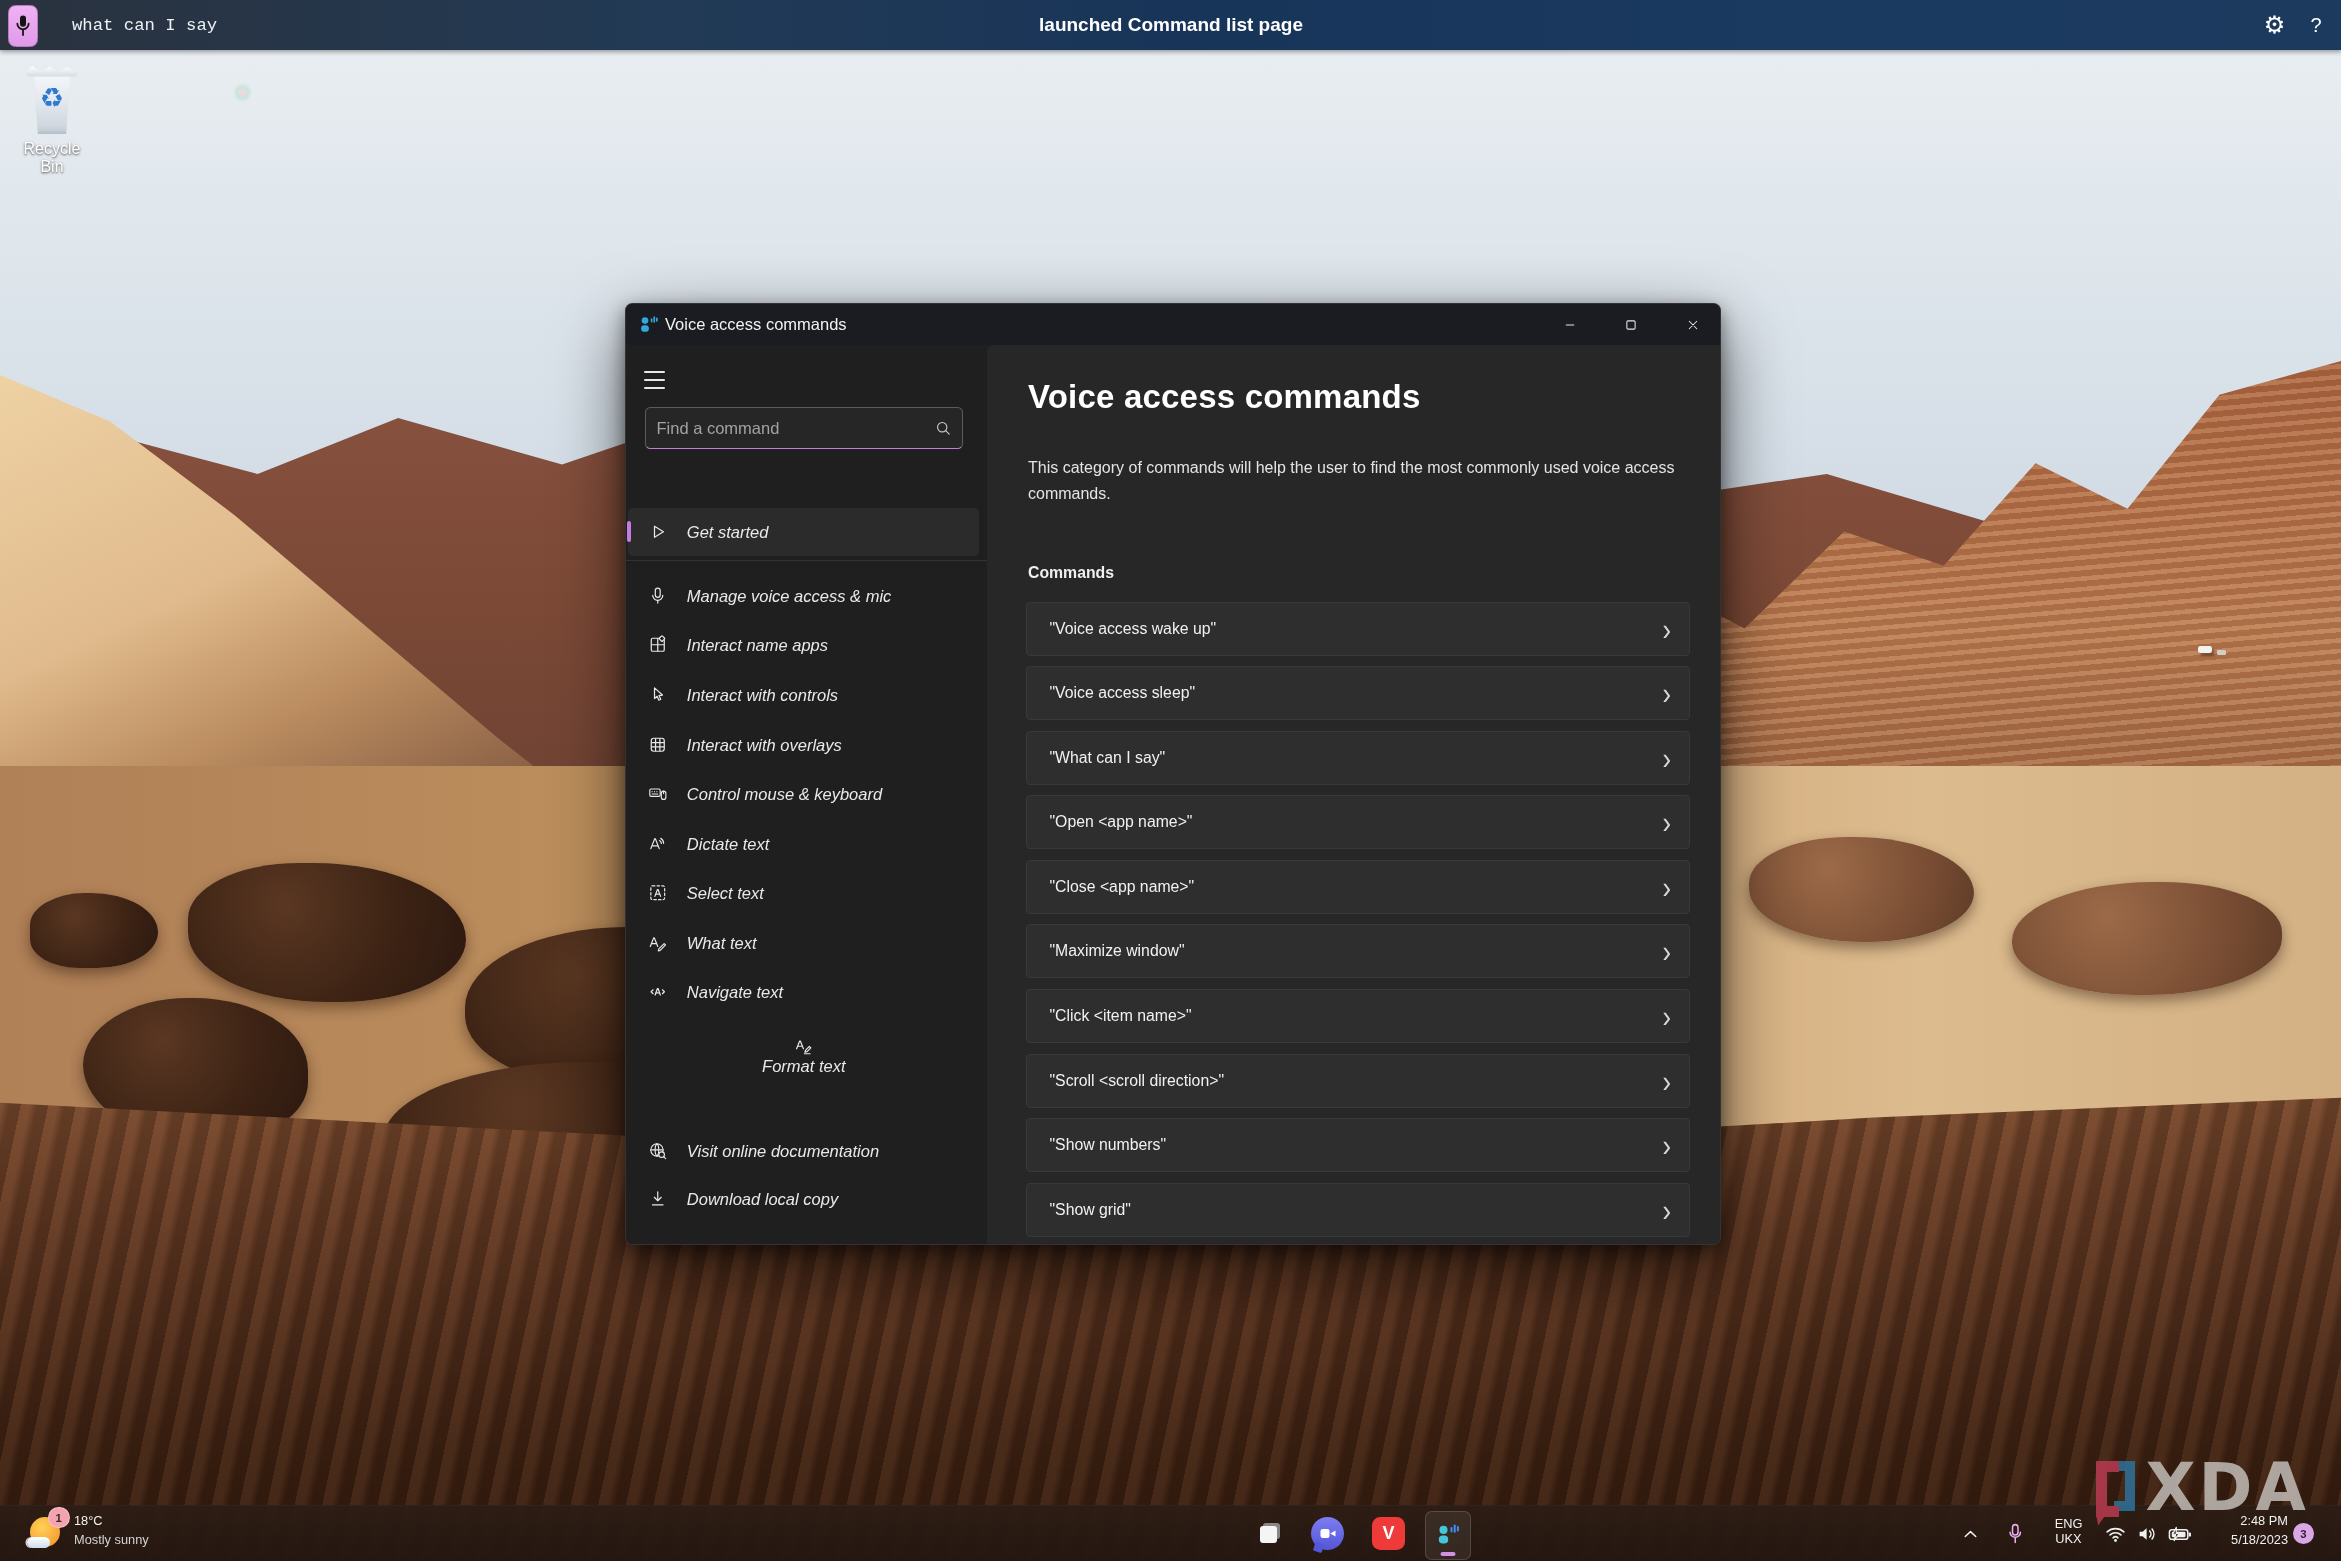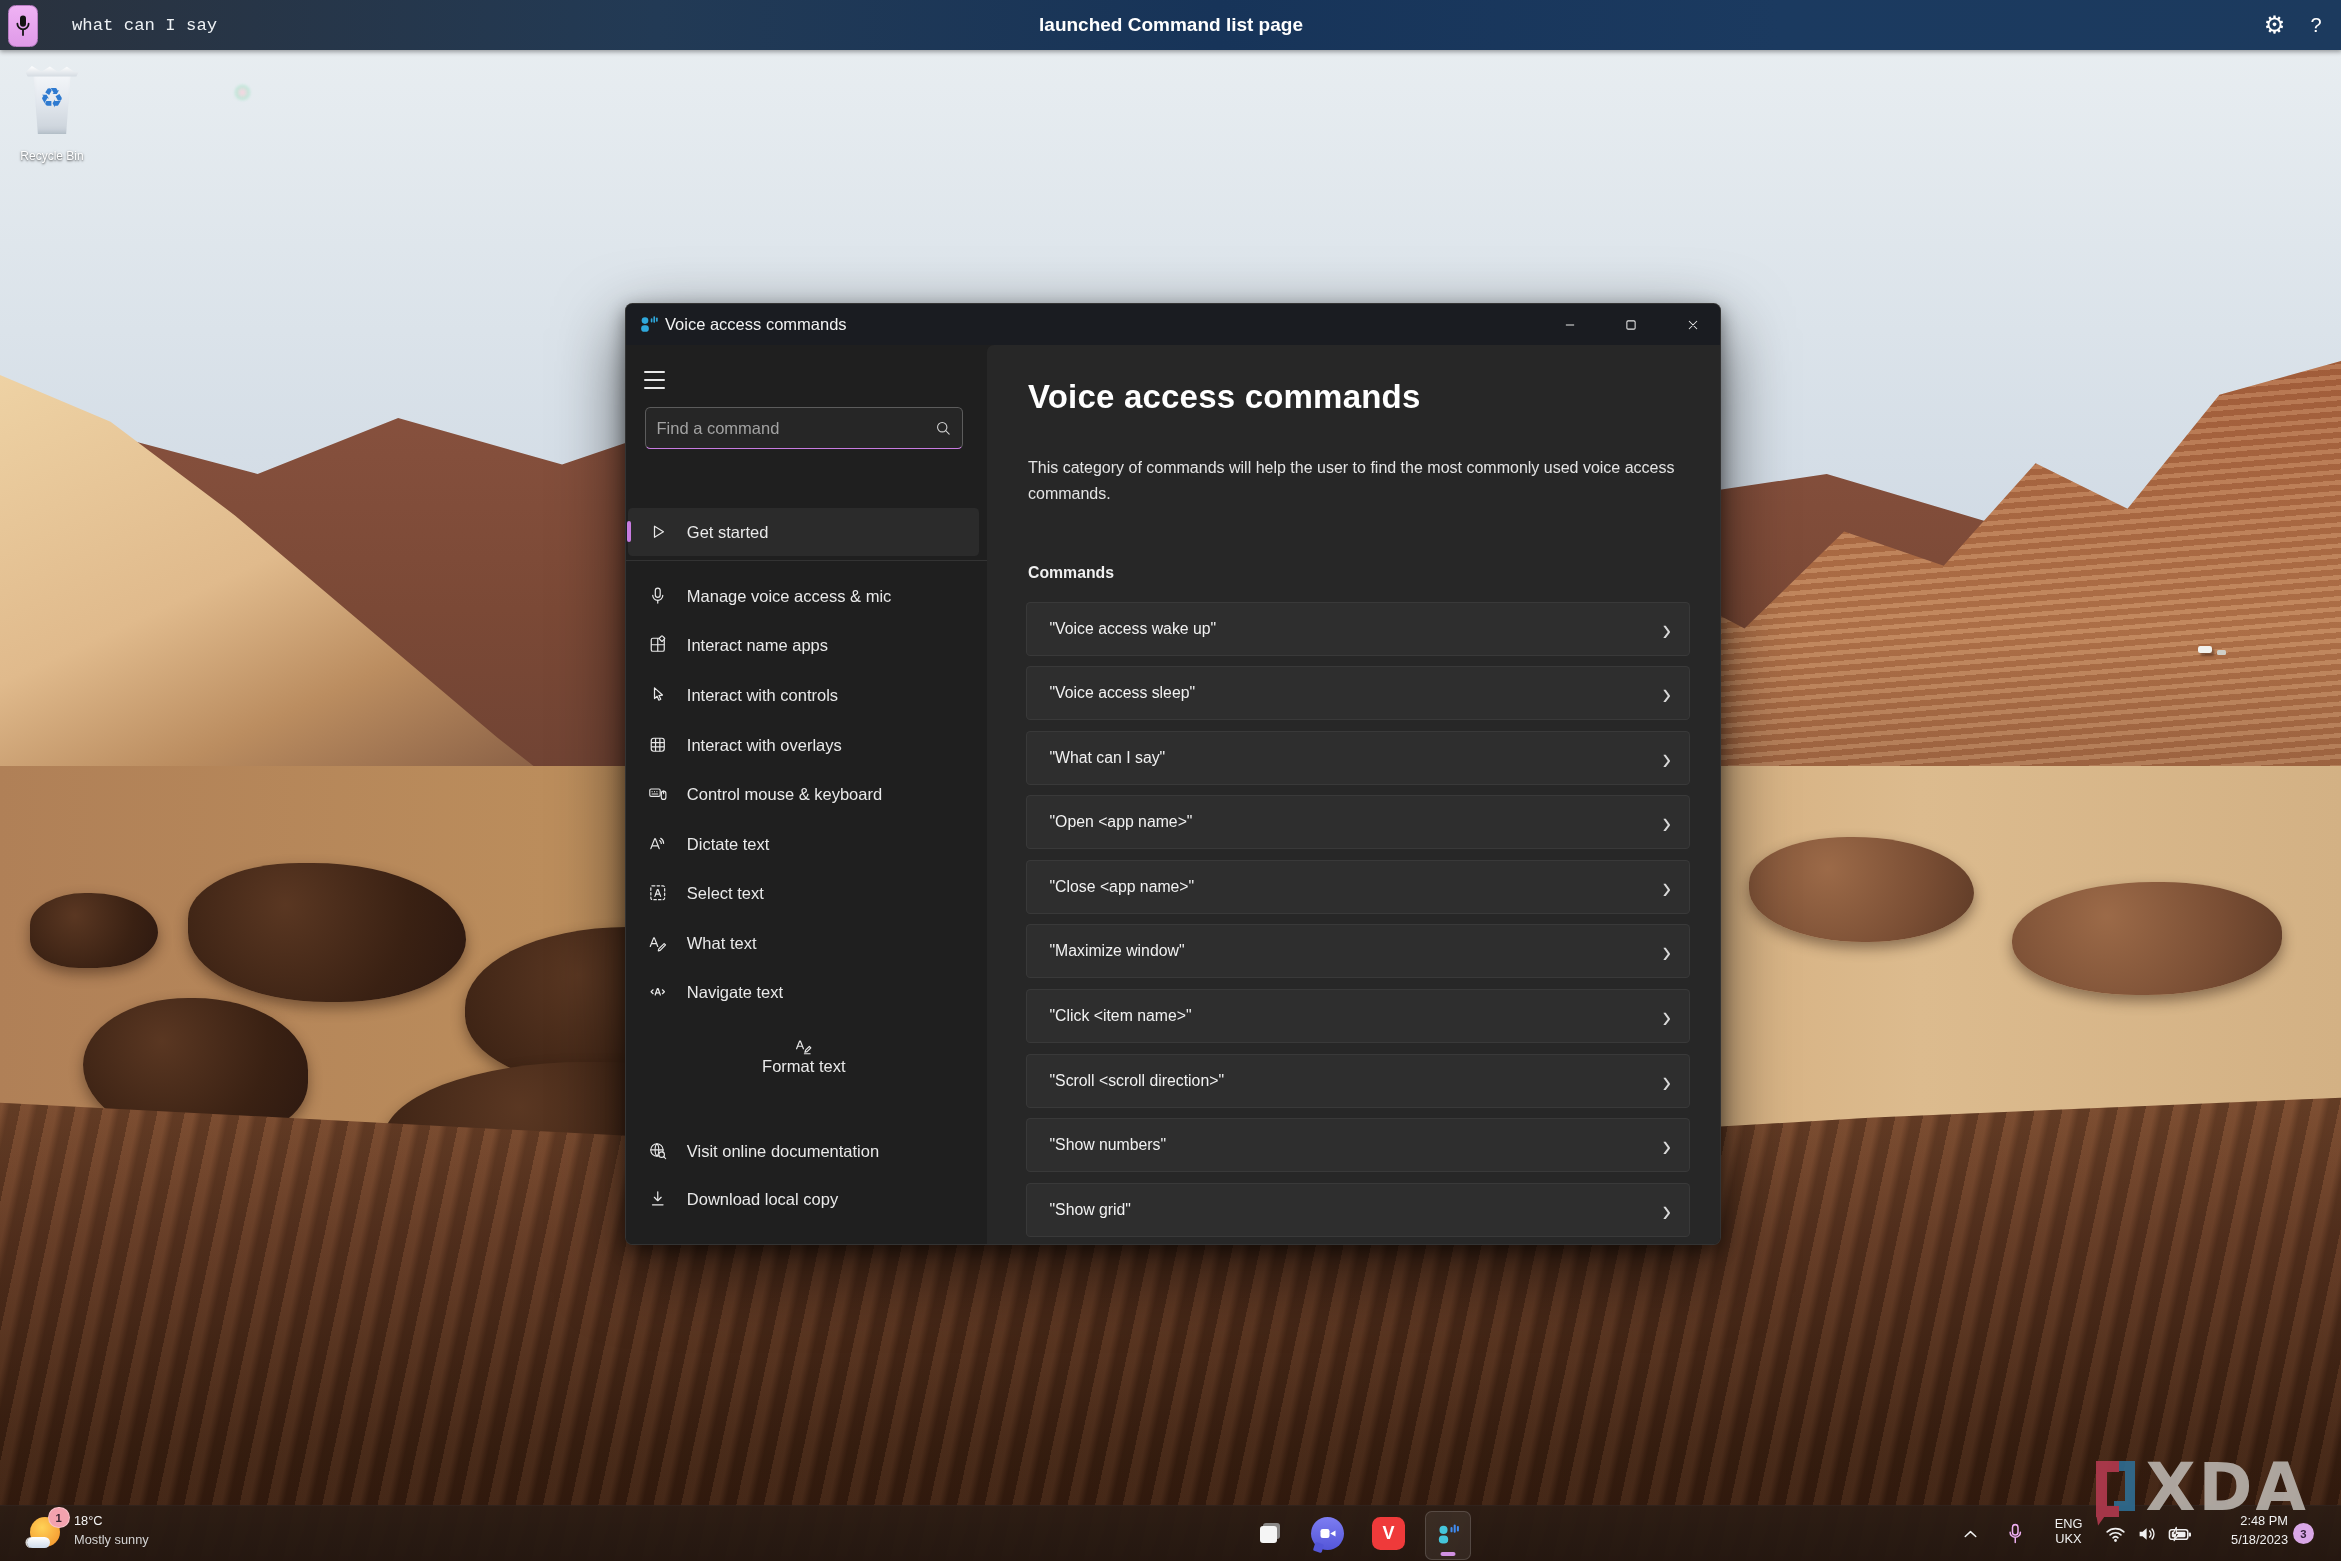--- a/index.html
+++ b/index.html
@@ -59,41 +59,41 @@
   .recycle{left:10.5px;top:66px;width:83px;text-align:center;z-index:10;}
   .binWrap{position:relative;width:83px;height:69px;}
   .binShape{position:absolute;left:18px;top:3px;width:47px;height:65px;
     background:linear-gradient(180deg,#f7f9fb 0%,#e3e8ee 50%,#c9d1d9 100%);
     clip-path:polygon(10% 8%,90% 8%,80% 100%,20% 100%);
     box-shadow:inset 0 0 7.5px rgba(90,110,130,.4);}
   .binRim{position:absolute;left:15px;top:0px;width:53px;height:10.5px;
     background:linear-gradient(180deg,#ffffff,#d3dae1);clip-path:polygon(0 60%,12% 0,30% 55%,46% 5%,62% 60%,78% 8%,92% 55%,100% 60%,96% 100%,4% 100%);}
   .binSym{position:absolute;left:18px;top:16.5px;width:47px;text-align:center;
     color:#2e7ad0;font-size:27px;line-height:30px;font-weight:700;}
-  .binLabel{margin-top:14px;color:#fff;font-size:12px;text-shadow:0 0.8px 2.3px rgba(0,0,0,.75);}
+  .binLabel{margin-top:5px;color:#fff;font-size:16px;text-shadow:0 0.8px 2.3px rgba(0,0,0,.75);}
 
   
   .win{left:625px;top:303px;width:1094px;height:940px;border-radius:7.5px;overflow:hidden;z-index:40;
     background:#1f1f1f;border:0.8px solid rgba(255,255,255,.09);
     box-shadow:0 25.5px 68px rgba(0,0,0,.6),0 6px 18px rgba(0,0,0,.45);}
   .titlebar{position:absolute;left:0;top:0;width:100%;height:41px;background:#1a1c21;}
   .titleTxt{position:absolute;left:39px;top:0;height:41px;display:flex;align-items:center;color:#f2f2f2;font-size:16.5px;}
   .winBtn{position:absolute;top:0;width:54px;height:41px;display:flex;align-items:center;justify-content:center;color:#e8e8e8;}
   .sidebar{position:absolute;left:0;top:41px;width:361px;height:899px;background:#1f1f1f;}
   .burger{position:absolute;left:18px;top:24px;width:22.5px;height:18px;display:flex;flex-direction:column;justify-content:space-between;padding:1.5px 0;}
   .burger span{display:block;width:21px;height:2px;background:#e8e8e8;border-radius:1.5px;}
   .searchBox{position:absolute;left:19px;top:62px;width:316px;height:40px;background:#262626;
     border:0.8px solid #5c5c5c;border-bottom:1.9px solid #c77be0;border-radius:5.3px;display:flex;align-items:center;}
   .searchBox input{flex:1;background:transparent;border:none;outline:none;color:#ececec;font-size:16.5px;padding:0 10.5px;
     font-family:"Liberation Sans","DejaVu Sans",sans-serif;}
   .searchBox input::placeholder{color:#a2a2a2;}
   .searchIco{margin-right:10.5px;display:flex;}
   .navSel{position:absolute;left:2.3px;top:163px;width:351px;height:48px;background:#2b2b2b;border-radius:4.5px;}
   .navAccent{position:absolute;left:0.8px;top:176px;width:4.5px;height:21px;background:#c77be0;border-radius:2.3px;z-index:2;}
-  .navRow{position:absolute;left:2.3px;width:351px;height:50px;display:flex;align-items:center;color:#e9e9e9;font-size:16.5px;}
+  .navRow{position:absolute;left:2.3px;width:351px;height:50px;display:flex;align-items:center;color:#e9e9e9;font-size:16.5px;font-style:italic;}
   .navRow .nIco{width:19.5px;height:19.5px;margin-left:19.5px;margin-right:19.5px;flex:none;display:flex;}
   .sideDivider{position:absolute;left:0;top:215px;width:361px;height:0.8px;background:rgba(255,255,255,.09);}
   .panel{position:absolute;left:361px;top:41px;width:733px;height:899px;background:#272727;border-top-left-radius:6.8px;}
   .h1{position:absolute;left:41px;top:33px;color:#ffffff;font-size:33px;font-weight:600;letter-spacing:0.2px;}
   .desc{position:absolute;left:41px;top:110px;width:661px;color:#e4e4e4;font-size:16px;line-height:26px;}
   .secLbl{position:absolute;left:41px;top:219px;color:#f0f0f0;font-size:15.8px;font-weight:700;}
   .cmdCard{position:absolute;left:39px;width:664px;height:54px;background:#2e2e2e;border:0.8px solid rgba(255,255,255,.055);
     border-radius:4.5px;display:flex;align-items:center;justify-content:space-between;box-sizing:border-box;}
   .cmdCard .txt{margin-left:22.5px;color:#f1f1f1;font-size:15.8px;}
   .cmdCard .chev{margin-right:18px;color:#d8d8d8;font-size:25.5px;line-height:15px;transform:scaleY(1.25);}

